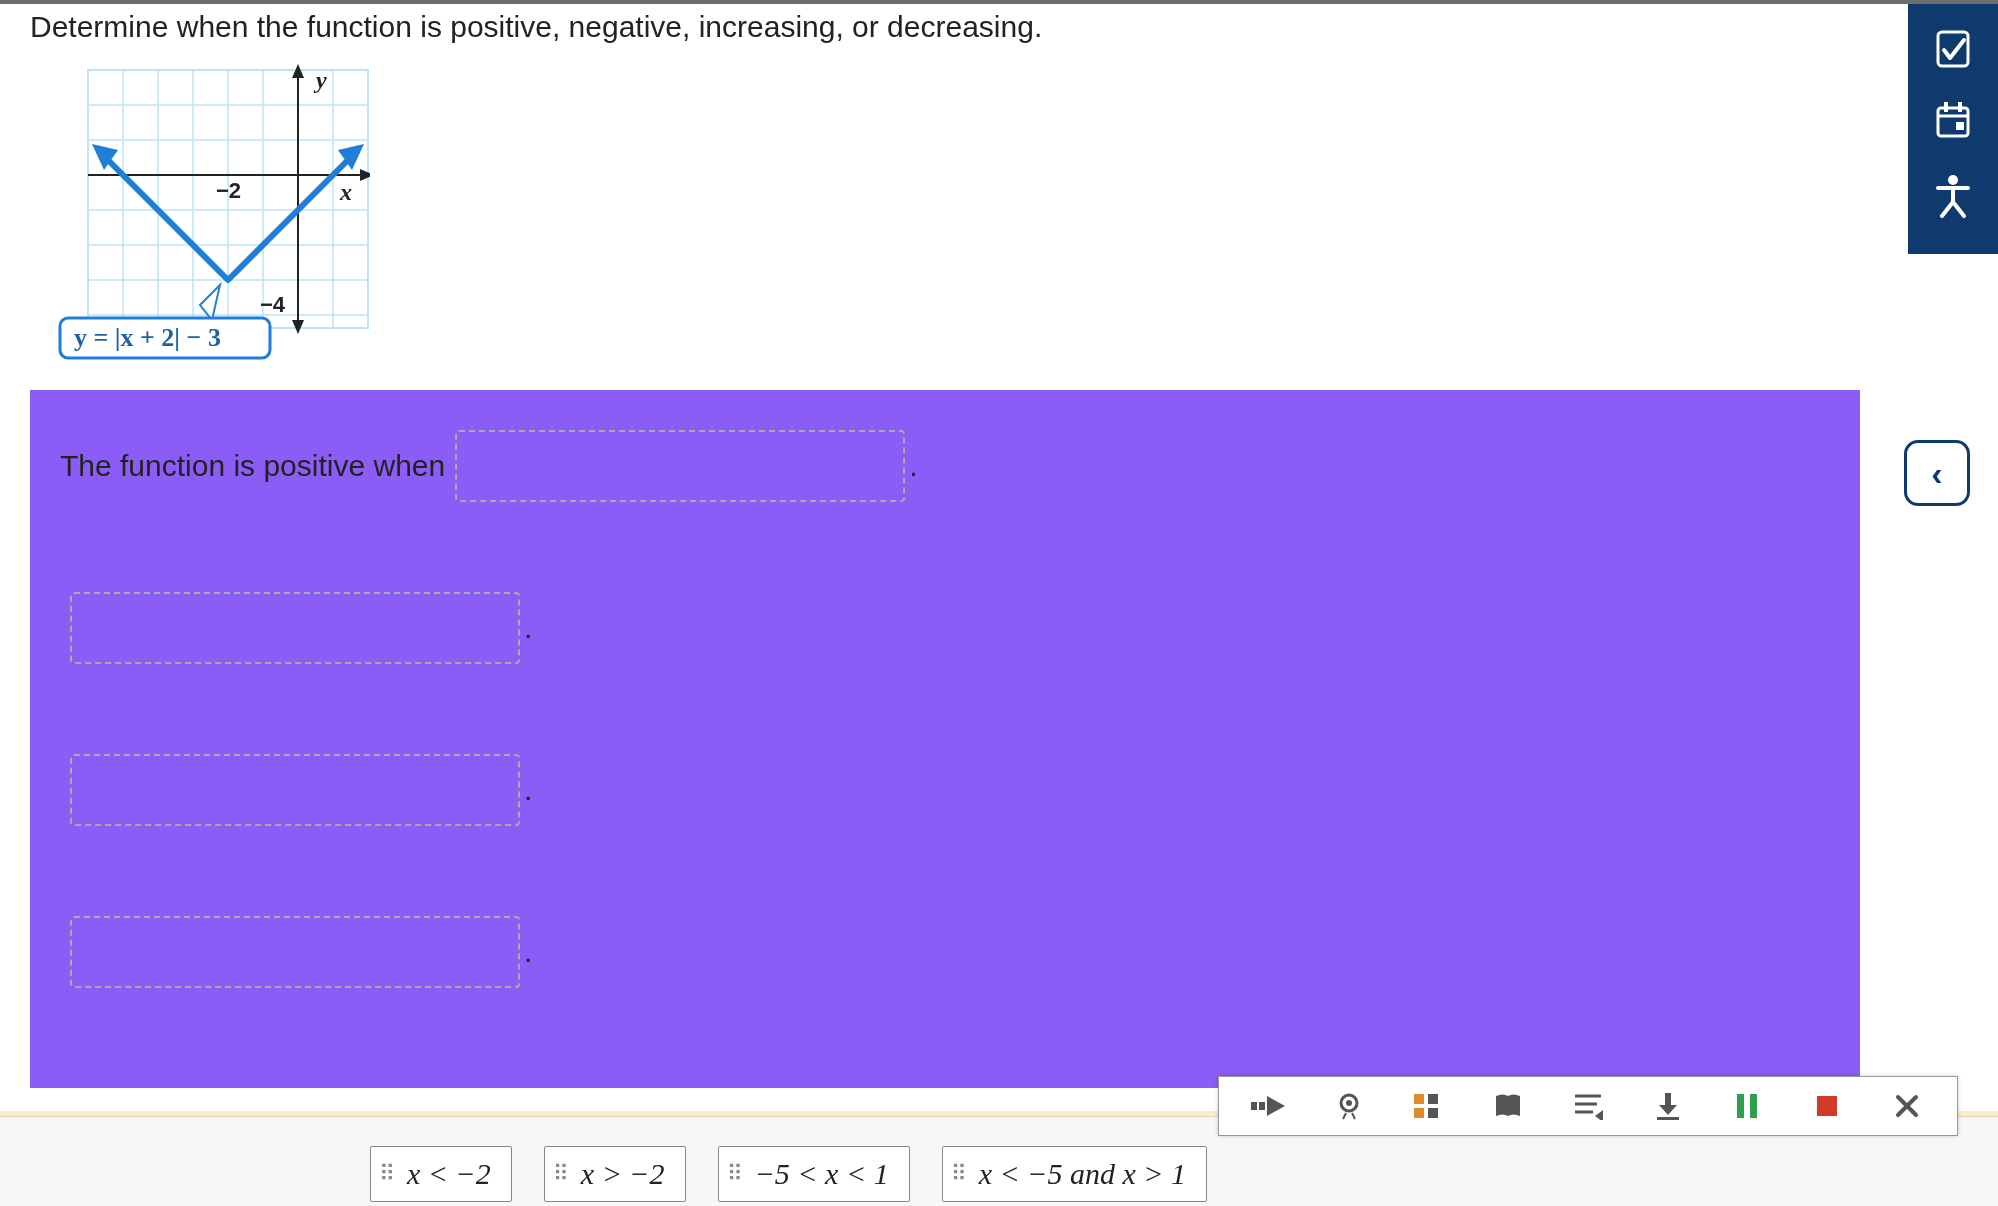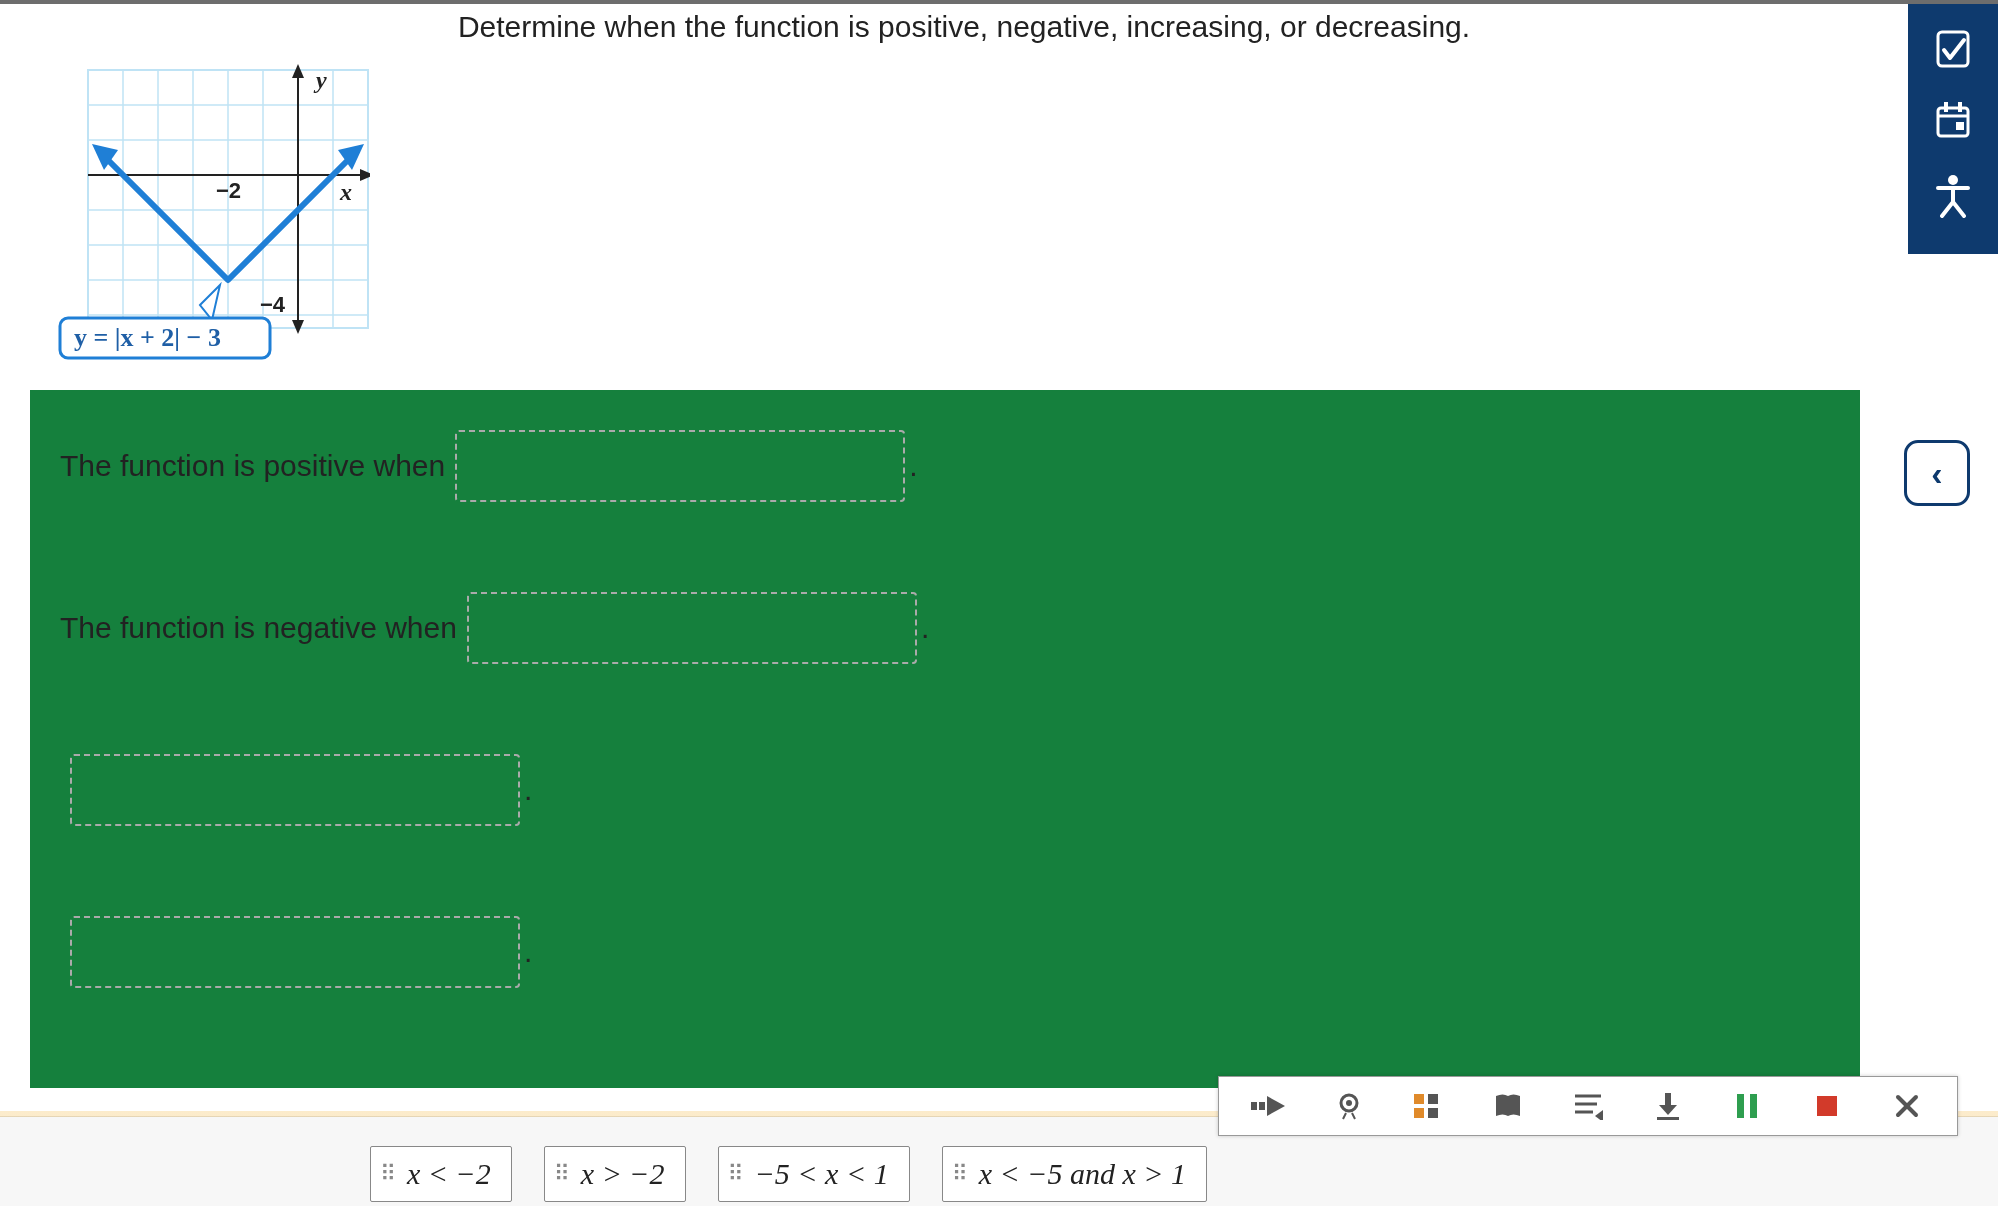--- a/index.html
+++ b/index.html
@@ -1,23 +1,23 @@
 <!DOCTYPE html>
 <html><head>
 <meta charset="utf-8">
 <style>
   * { box-sizing: border-box; margin: 0; padding: 0; }
   html, body { width: 1998px; height: 1206px; font-family: Arial, Helvetica, sans-serif; background: #fff; overflow: hidden; }
-  .page { position: relative; width: 100%; height: 100%; text-align: center; }
+  .page { position: relative; width: 100%; height: 100%; }
   .topbar { position: absolute; top: 0; left: 0; right: 0; height: 4px; background: #6d6d6d; }
   .content { position: absolute; left: 30px; top: 4px; right: 100px; bottom: 0; }
   .instruction { font-size: 30px; color: #222; margin: 6px 0 16px 0; }
   .graph-wrap { margin-bottom: 30px; }
   .graph-svg { display: block; }
-  .questions { background: #15803d; padding: 40px 30px 60px 30px; width: 1830px; }
+  .questions { background: #8b5cf6; padding: 40px 30px 60px 30px; width: 1830px; }
   .qrow { display: flex; align-items: center; margin-bottom: 90px; font-size: 30px; color: #222; }
   .qlabel { white-space: nowrap; }
   .dropzone { display: inline-block; border: 2px dashed #aaa; width: 450px; height: 72px; margin-left: 10px; border-radius: 4px; }
   .period { font-size: 30px; margin-left: 4px; }
   .answer-bar { position: absolute; left: 0; right: 0; bottom: 0; height: 90px; border-top: 1px solid #ddd; background: #f7f7f7; }
   .answer-inner { position: relative; width: 100%; height: 100%; display: flex; align-items: flex-end; padding: 0 0 4px 370px; gap: 32px; }
   .tile { display: inline-flex; align-items: center; border: 1px solid #888; background: #fff; padding: 10px 20px 10px 8px; font-size: 30px; font-family: 'Times New Roman', serif; color: #222; border-radius: 2px; }
   .grip { display: inline-block; width: 20px; margin-right: 8px; color: #888; line-height: 6px; font-size: 22px; letter-spacing: 2px; font-family: Arial, sans-serif; }
   .toolbar-overlay { position: absolute; right: 40px; bottom: 70px; width: 740px; height: 60px; background: #fff; border: 1px solid #999; box-shadow: 0 0 4px rgba(0,0,0,0.2); display: flex; align-items: center; justify-content: space-around; padding: 0 10px; }
   .toolbar-overlay .tb-item { width: 48px; height: 48px; display: flex; align-items: center; justify-content: center; }
@@ -88,21 +88,20 @@
       </svg>
     </div>
 
     <div class="questions">
       <div class="qrow">
         <span class="qlabel">The function is positive when</span>
         <span class="dropzone"></span>
         <span class="period">.</span>
       </div>
       <div class="qrow">
-        <span class="qlabel">The function is negative when</span>
         <span class="dropzone"></span>
         <span class="period">.</span>
       </div>
       <div class="qrow">
         <span class="dropzone"></span>
         <span class="period">.</span>
       </div>
       <div class="qrow" style="margin-bottom:40px;">
         <span class="dropzone"></span>
         <span class="period">.</span>

